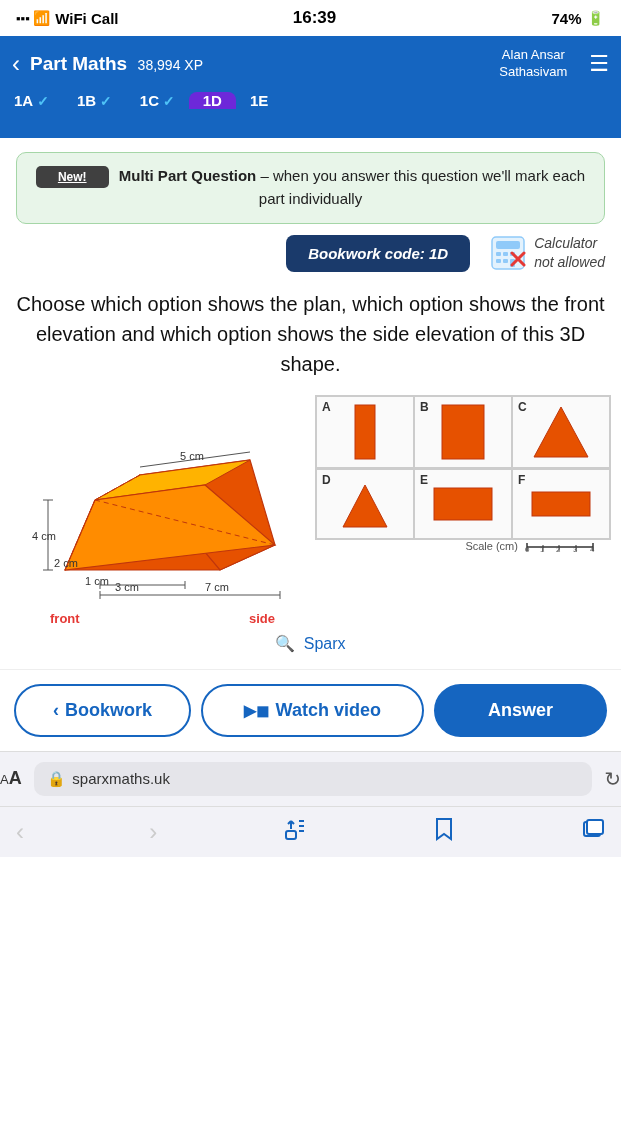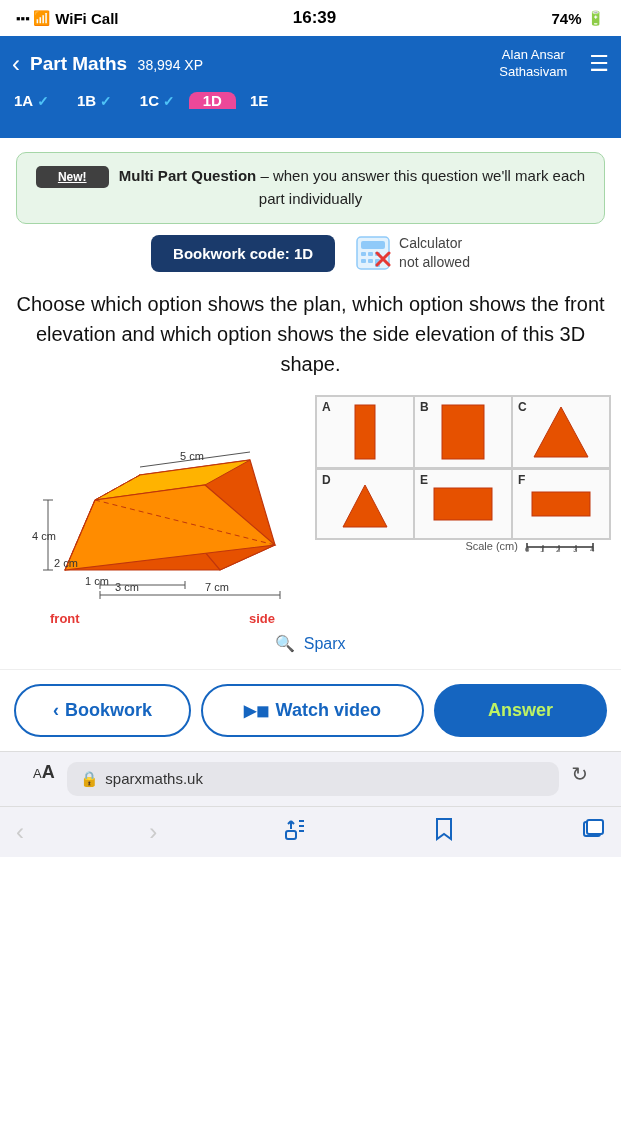--- a/index.html
+++ b/index.html
@@ -30,41 +30,41 @@
     .tab-bar {
       background: #1565c0; display: flex; align-items: flex-start; height: 46px;
     }
     .tab {
       display: flex; align-items: center; justify-content: center;
       padding: 0 14px; font-size: 15px; font-weight: 600; cursor: pointer;
       color: #fff; position: relative;
     }
     .tab .checkmark { color: #4fc3f7; margin-left: 4px; font-size: 14px; }
     .tab.active {
-      background: #ec4899; color: #fff; border-radius: 8px 8px 0 0;
+      background: #6d28d9; color: #fff; border-radius: 8px 8px 0 0;
     }
     .tab.summary { color: #4fc3f7; margin-left: auto; }
 
     
     .info-banner {
       background: #e8f5e9; border: 1.5px solid #a5d6a7; border-radius: 10px;
       margin: 14px 16px 10px; padding: 12px 14px; text-align: center;
       font-size: 15px; color: #222; line-height: 1.5;
     }
     .new-badge {
       background: #404040; color: #fff; font-size: 12px; font-weight: 700;
       padding: 2px 22px; border-radius: 5px; margin-right: 6px;
       display: inline-block;
       text-decoration: underline;
     }
 
     
     .meta-row {
-      display: flex; align-items: center; justify-content: center;
-      gap: 20px; margin: 10px 16px 16px; flex-wrap: wrap;
+      display: flex; align-items: center; justify-content: flex-end;
+      gap: 20px; margin: 10px 16px 16px; flex-wrap: wrap; font-style: italic;
     }
     .bookwork-code {
       background: #1a3a6b; color: #fff; font-size: 15px; font-weight: 600;
       padding: 10px 22px; border-radius: 8px;
     }
     .calc-indicator {
       display: flex; align-items: center; gap: 8px; font-size: 14px; color: #444;
     }
     .calc-icon {
       width: 36px; height: 36px; position: relative;
@@ -119,29 +119,29 @@
       cursor: pointer; display: flex; align-items: center; justify-content: center;
       gap: 6px;
     }
     .btn-watch {
       flex: 1.3; border: 2px solid #1565c0; background: #fff; color: #1565c0;
       border-radius: 30px; font-size: 18px; font-weight: 600; padding: 14px 10px;
       cursor: pointer; display: flex; align-items: center; justify-content: center;
       gap: 6px;
     }
     .btn-answer {
-      flex: 1; background: #1565c0; color: #bef264;
+      flex: 1; background: #1565c0; color: #ffffff;
       border: none; border-radius: 30px; font-size: 18px; font-weight: 700;
       padding: 2px 10px; cursor: pointer;
     }
 
     
     .browser-bar {
-      background: #f2f2f7; border-top: 1px solid #ddd; padding: 10px 33px;
-      display: flex; align-items: flex-start; gap: 12px;
+      background: #f2f2f7; border-top: 1px solid #ddd; padding: 10px 0;
+      display: flex; align-items: center; gap: 12px;
     }
     .browser-aa { font-size: 15px; color: #333; font-weight: 400; }
     .browser-aa span:first-child { font-size: 13px; }
     .browser-aa span:last-child { font-size: 17px; font-weight: 600; }
     .browser-url {
       flex: 1; background: #e5e5ea; border-radius: 10px; padding: 8px 14px;
       display: flex; align-items: center; gap: 6px; font-size: 15px; color: #333;
     }
     .browser-refresh { font-size: 20px; color: #555; cursor: pointer; }
 

